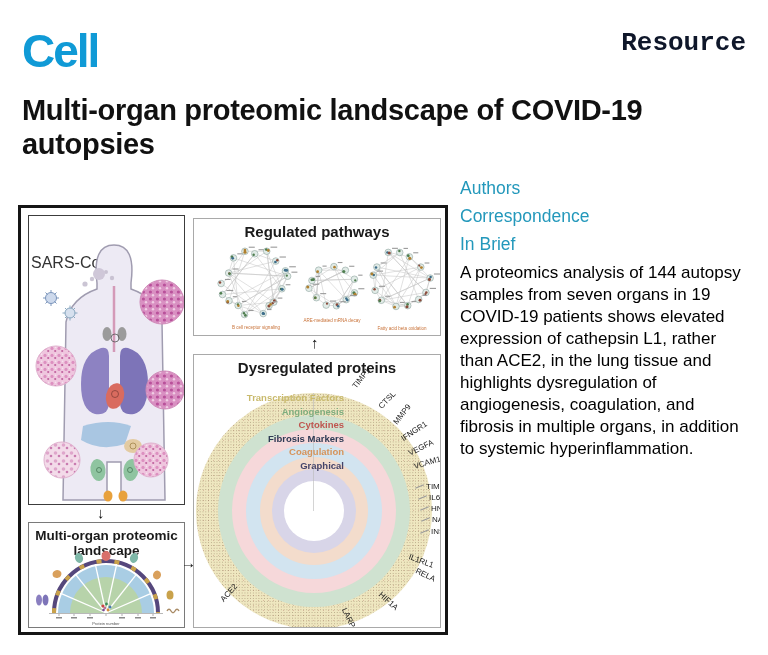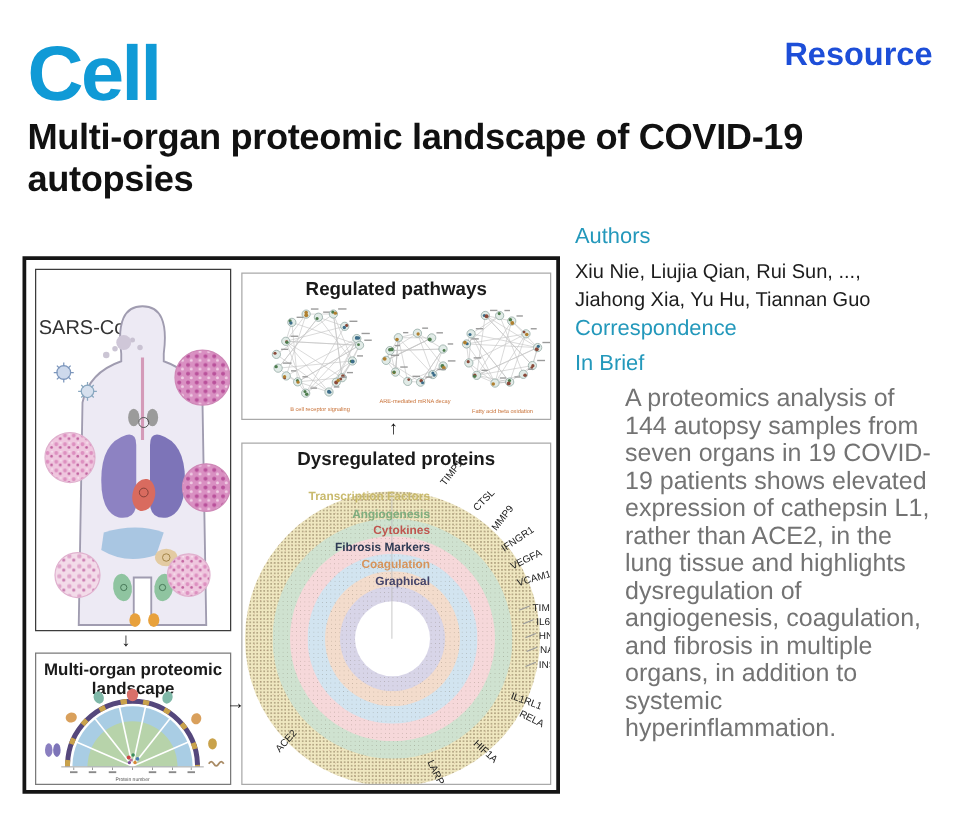--- a/index.html
+++ b/index.html
@@ -1,18 +1,18 @@
 <!DOCTYPE html>
 <html><head>
 <meta charset="utf-8">
 <style>
   html,body{margin:0;padding:0;background:#ffffff;}
   body{width:768px;height:655px;position:relative;font-family:"Liberation Sans",sans-serif;color:#1c1c1c;overflow:hidden;}
-  .logo{position:absolute;left:22px;top:24px;font-size:62px;font-weight:bold;color:#109ad6;letter-spacing:-2px;}
-  .resource{position:absolute;right:22px;top:28px;font-size:26px;font-weight:bold;color:#1d4ed8;}
+  .logo{position:absolute;left:22px;top:24px;font-size:46px;font-weight:bold;color:#109ad6;letter-spacing:-2px;}
+  .resource{position:absolute;right:22px;top:28px;font-size:26px;font-weight:bold;color:#0f172a;font-family:Liberation Mono, monospace;}
   .title{position:absolute;left:22px;top:94px;width:690px;font-size:29px;line-height:1.16;font-weight:bold;color:#111;letter-spacing:-0.3px;}
   .ga-heading{position:absolute;left:22px;top:196px;font-size:17px;font-weight:bold;color:#3b82f6;margin-top:24px;}
   .ga-box{position:absolute;left:18px;top:205px;width:424px;height:424px;border:3px solid #151515;background:#fff;}
   .panel{position:absolute;background:#fff;box-sizing:border-box;}
   .panel-title{text-align:center;font-weight:bold;font-size:15px;color:#1a1a1a;padding-top:4px;}
   .tissues{left:7px;top:7px;width:157px;height:290px;border:1.5px solid #3c3c3c;overflow:hidden;}
   .virus-label{position:absolute;left:2px;top:38px;font-size:16px;color:#333;}
   .landscape{left:7px;top:314px;width:157px;height:106px;border:1px solid #7a7a7a;overflow:hidden;}
   .landscape .panel-title{font-size:13.5px;line-height:15px;padding-top:5px;}
   .pathways{left:172px;top:10px;width:248px;height:118px;border:1px solid #a9a9a9;overflow:hidden;}
@@ -35,21 +35,21 @@
   .plabel{position:absolute;font-size:8px;color:#222;white-space:nowrap;transform-origin:left center;}
   .leader{display:inline-block;width:9px;height:1px;background:#9a9a9a;vertical-align:middle;margin-right:2px;transform:rotate(-22deg);}
   
   .netcap{position:absolute;font-size:4.5px;color:#c87137;white-space:nowrap;transform:translateX(-50%);}
   
   .right-col{position:absolute;left:460px;top:178px;width:290px;}
   .side-h{font-size:17.5px;font-weight:normal;color:#2398bb;margin:0 0 7px 0;}
   .side-h.gap{}
   .authors-text{font-size:16px;line-height:23px;color:#1c1c1c;}
   .corr-text div{font-size:15px;line-height:21.5px;color:#1c1c1c;}
-  .inbrief-text{font-size:20px;line-height:22px;color:#737373;margin-left:40px;}
+  .inbrief-text{font-size:17px;line-height:22px;color:#000000;}
 </style>
 </head>
 <body>
 
 <div class="logo">Cell</div>
 <div class="resource">Resource</div>
 <div class="title">Multi-organ proteomic landscape of COVID-19 autopsies</div>
 <div class="ga-heading">Graphical Abstract</div>
 
 <div class="ga-box">
@@ -606,20 +606,16 @@
         <div class="plabel" style="left: 150px; top: 249px; transform: rotate(64deg);">LARP1</div>
         <div class="plabel" style="left: 28px; top: 241px; transform: rotate(-48deg);">ACE2</div>
       </div>
   </div>
 
   <div class="arrow arrow-right">→</div>
 </div>
 
 <div class="right-col">
   <div class="side-h">Authors</div>
-  <div class="authors-text">
-    <div>Xiu Nie, Liujia Qian, Rui Sun, ...,</div>
-    <div>Jiahong Xia, Yu Hu, Tiannan Guo</div>
-  </div>
   <div class="side-h gap">Correspondence</div>
   <div class="side-h gap">In Brief</div>
   <div class="inbrief-text">A proteomics analysis of 144 autopsy samples from seven organs in 19 COVID-19 patients shows elevated expression of cathepsin L1, rather than ACE2, in the lung tissue and highlights dysregulation of angiogenesis, coagulation, and fibrosis in multiple organs, in addition to systemic hyperinflammation.</div>
 </div>
 
 </body></html>

